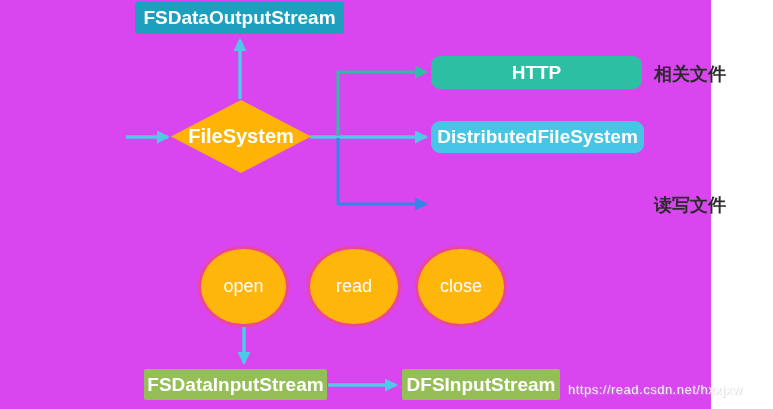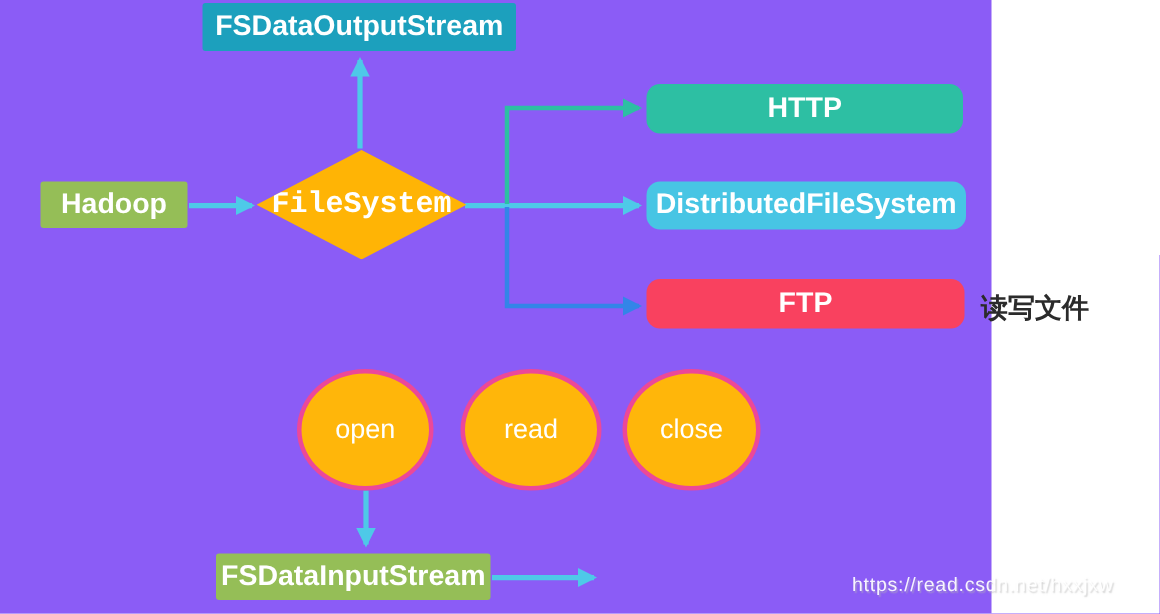--- a/index.html
+++ b/index.html
@@ -5,22 +5,22 @@
   * { margin: 0; padding: 0; box-sizing: border-box; }
   html, body { width: 773px; height: 409px; }
   body {
     font-family: "Liberation Sans", sans-serif;
     position: relative;
     overflow: hidden;
   }
   #canvas {
     position: absolute;
     left: 0; top: 0;
-    width: 661px; height: 409px;
-    background: #8b5cf6;
+    width: 711px; height: 409px;
+    background: #d946ef;
   }
   .node {
     position: absolute;
     display: flex;
     align-items: center;
     justify-content: center;
     color: #FFFFFF;
     font-size: 19px;
     font-weight: 600;
     white-space: nowrap;
@@ -54,21 +54,21 @@
     left: 568px; top: 382px;
     font-size: 13px;
     color: rgba(255,255,255,0.92);
     text-shadow: 1px 1px 1px rgba(180,180,180,0.55);
     letter-spacing: 0.5px;
     white-space: nowrap;
   }
   
   #n-fsdataoutput { left: 135px; top: 2px;   width: 209px; height: 32px; }
   #n-hadoop       { left: 27px;  top: 121px; width: 98px;  height: 31px; }
-  #n-filesystem   { left: 171px; top: 100px; width: 140px; height: 73px; font-family: Liberation Mono, monospace; }
+  #n-filesystem   { left: 171px; top: 100px; width: 140px; height: 73px; }
   #n-http         { left: 431px; top: 56px;  width: 211px; height: 33px; }
   #n-dfs          { left: 431px; top: 121px; width: 213px; height: 32px; }
   #n-ftp          { left: 431px; top: 186px; width: 212px; height: 33px; }
   #n-open         { left: 198px; top: 246px; width: 91px;  height: 81px; }
   #n-read         { left: 307px; top: 246px; width: 94px;  height: 81px; }
   #n-close        { left: 415px; top: 246px; width: 92px;  height: 81px; }
   #n-fsdatainput  { left: 144px; top: 369px; width: 183px; height: 31px; }
   #n-dfsinput     { left: 402px; top: 369px; width: 158px; height: 31px; }
   #l-related      { left: 654px; top: 62px; }
   #l-readwrite    { left: 654px; top: 193px; }
@@ -101,36 +101,36 @@
 
     <polyline points="338,138 338,204 426,204" fill="none" stroke-width="3" marker-end="url(#ah-blue)" stroke="#3385E8"></polyline>
 
     <line x1="244" y1="327" x2="244" y2="363" stroke-width="3.5" marker-end="url(#ah-cyan)" stroke="#4EC9E8"></line>
 
     <line x1="328" y1="385" x2="396" y2="385" stroke-width="3.5" marker-end="url(#ah-cyan)" stroke="#4EC9E8"></line>
   </svg>
 
   <div id="n-fsdataoutput" class="node rect" style="background: rgb(28, 160, 189);">FSDataOutputStream</div>
 
-  <div id="n-hadoop" class="node rect" style="background: rgb(149, 190, 87);">Hadoop</div>
 
   <div id="n-filesystem" class="node diamond" style="background: rgb(255, 180, 5);">FileSystem</div>
 
   <div id="n-dfs" class="node pill" style="background: rgb(71, 197, 228);">DistributedFileSystem</div>
 
   <div id="n-http" class="node pill" style="background: rgb(45, 191, 163);">HTTP</div>
 
-  <div id="n-ftp" class="node pill" style="background: rgb(249, 65, 95);">FTP</div>
 
   <div id="n-open" class="node ellipse" style="background: rgb(255, 182, 10);">open</div>
 
   <div id="n-read" class="node ellipse" style="background: rgb(255, 182, 10);">read</div>
 
   <div id="n-close" class="node ellipse" style="background: rgb(255, 182, 10);">close</div>
 
   <div id="n-fsdatainput" class="node rect" style="background: rgb(149, 190, 87);">FSDataInputStream</div>
 
+  <div id="n-dfsinput" class="node rect" style="background: rgb(149, 190, 87);">DFSInputStream</div>
 
+  <div id="l-related" class="cn-label">相关文件</div>
 
   <div id="l-readwrite" class="cn-label">读写文件</div>
 
   <div class="watermark">https://read.csdn.net/hxxjxw</div>
 </div>
 
 </body></html>

